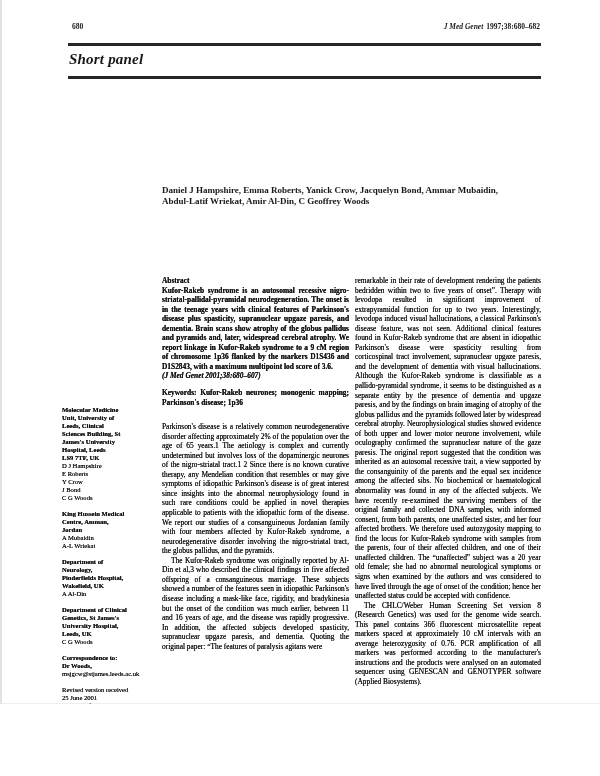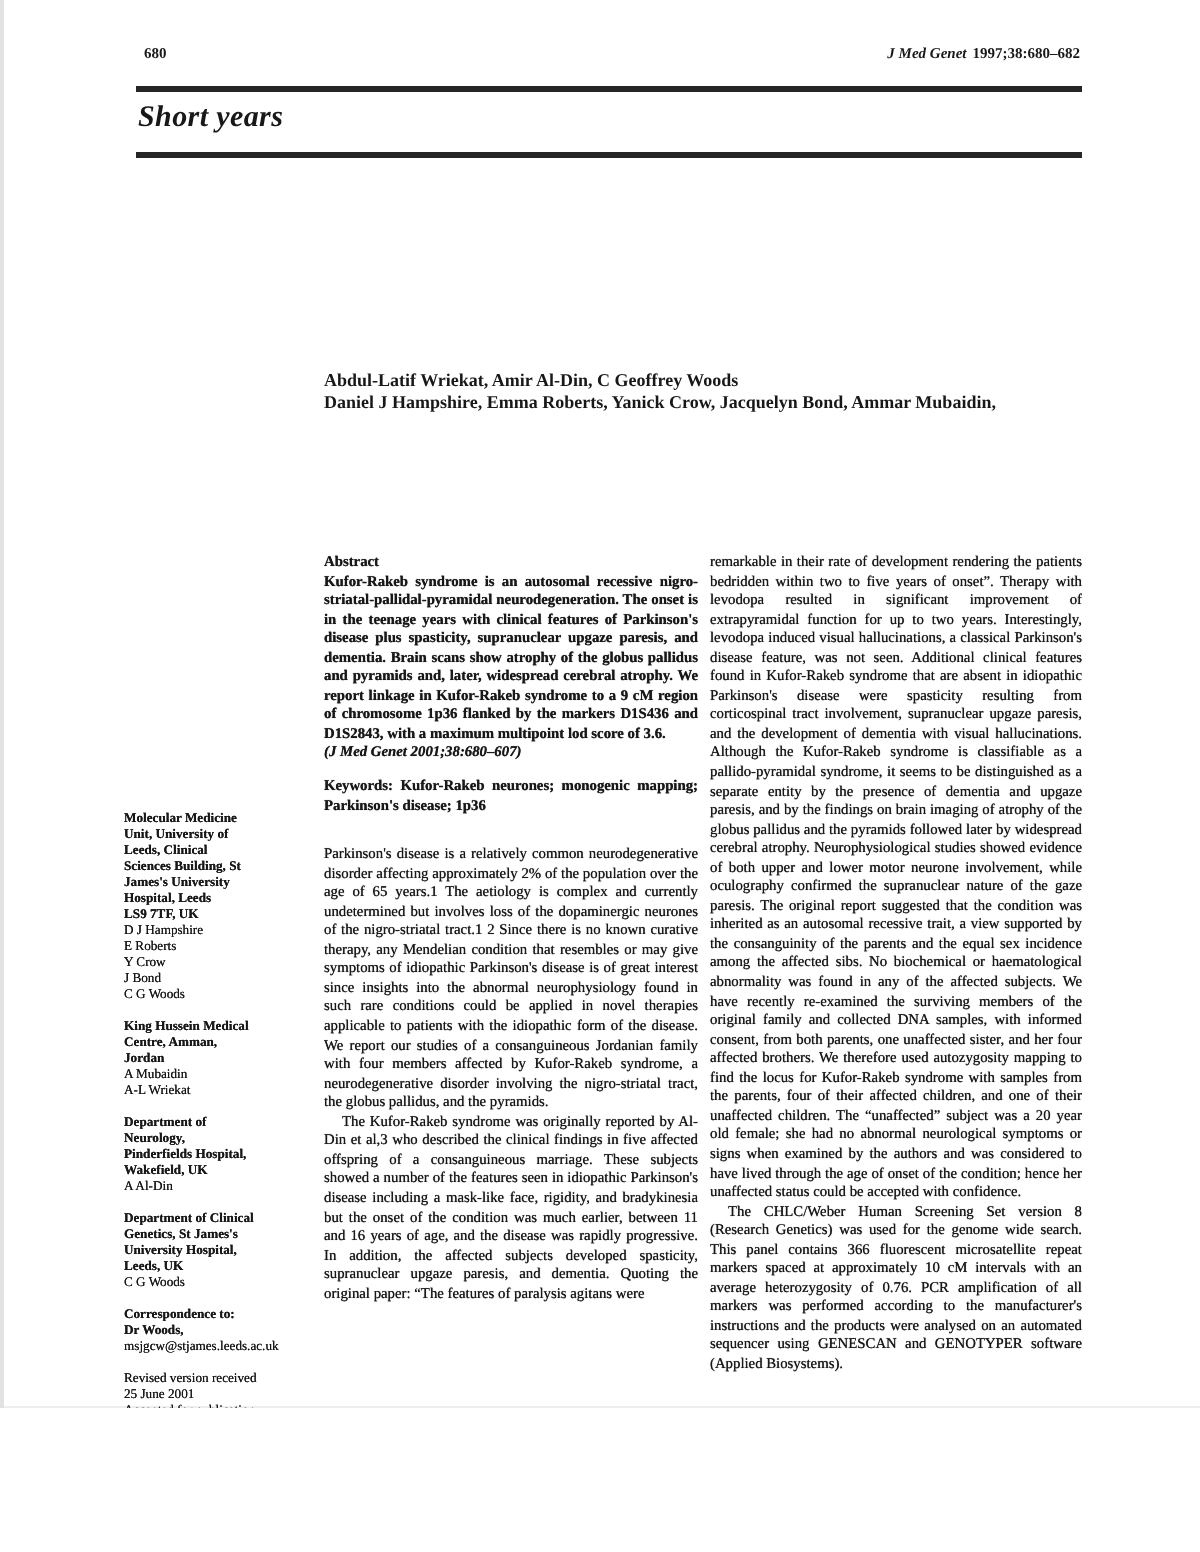--- a/index.html
+++ b/index.html
@@ -37,27 +37,27 @@
 <body>
 
 <div class="page">
 
   <div class="hdr-num">680</div>
   <div class="hdr-cit">
     <span class="jname">J Med Genet</span><span>1997;38:680–682</span>
   </div>
 
   <div class="rule rule-top"></div>
-  <div class="section">Short years</div>
+  <div class="section">Short panel</div>
   <div class="rule rule-bot"></div>
 
 
   <div class="authors">
+    <div>Daniel J Hampshire, Emma Roberts, Yanick Crow, Jacquelyn Bond, Ammar Mubaidin,</div>
     <div>Abdul-Latif Wriekat, Amir Al-Din, C Geoffrey Woods</div>
-    <div>Daniel J Hampshire, Emma Roberts, Yanick Crow, Jacquelyn Bond, Ammar Mubaidin,</div>
   </div>
 
   <div class="col col-left">
     <div class="abs-head">Abstract</div>
     <div class="abs-body">Kufor-Rakeb syndrome is an autosomal recessive nigro-striatal-pallidal-pyramidal neurodegeneration. The onset is in the teenage years with clinical features of Parkinson's disease plus spasticity, supranuclear upgaze paresis, and dementia. Brain scans show atrophy of the globus pallidus and pyramids and, later, widespread cerebral atrophy. We report linkage in Kufor-Rakeb syndrome to a 9 cM region of chromosome 1p36 flanked by the markers D1S436 and D1S2843, with a maximum multipoint lod score of 3.6.</div>
     <div class="abs-cit">(J Med Genet 2001;38:680–607)</div>
     <div class="keywords">Keywords: Kufor-Rakeb neurones; monogenic mapping; Parkinson's disease; 1p36</div>
     <p class="para para-first">Parkinson's disease is a relatively common neurodegenerative disorder affecting approximately 2% of the population over the age of 65 years.1 The aetiology is complex and currently undetermined but involves loss of the dopaminergic neurones of the nigro-striatal tract.1 2 Since there is no known curative therapy, any Mendelian condition that resembles or may give symptoms of idiopathic Parkinson's disease is of great interest since insights into the abnormal neurophysiology found in such rare conditions could be applied in novel therapies applicable to patients with the idiopathic form of the disease. We report our studies of a consanguineous Jordanian family with four members affected by Kufor-Rakeb syndrome, a neurodegenerative disorder involving the nigro-striatal tract, the globus pallidus, and the pyramids.</p>
     <p class="para indent">The Kufor-Rakeb syndrome was originally reported by Al-Din et al,3 who described the clinical findings in five affected offspring of a consanguineous marriage. These subjects showed a number of the features seen in idiopathic Parkinson's disease including a mask-like face, rigidity, and bradykinesia but the onset of the condition was much earlier, between 11 and 16 years of age, and the disease was rapidly progressive. In addition, the affected subjects developed spasticity, supranuclear upgaze paresis, and dementia. Quoting the original paper: “The features of paralysis agitans were</p>
   </div>

